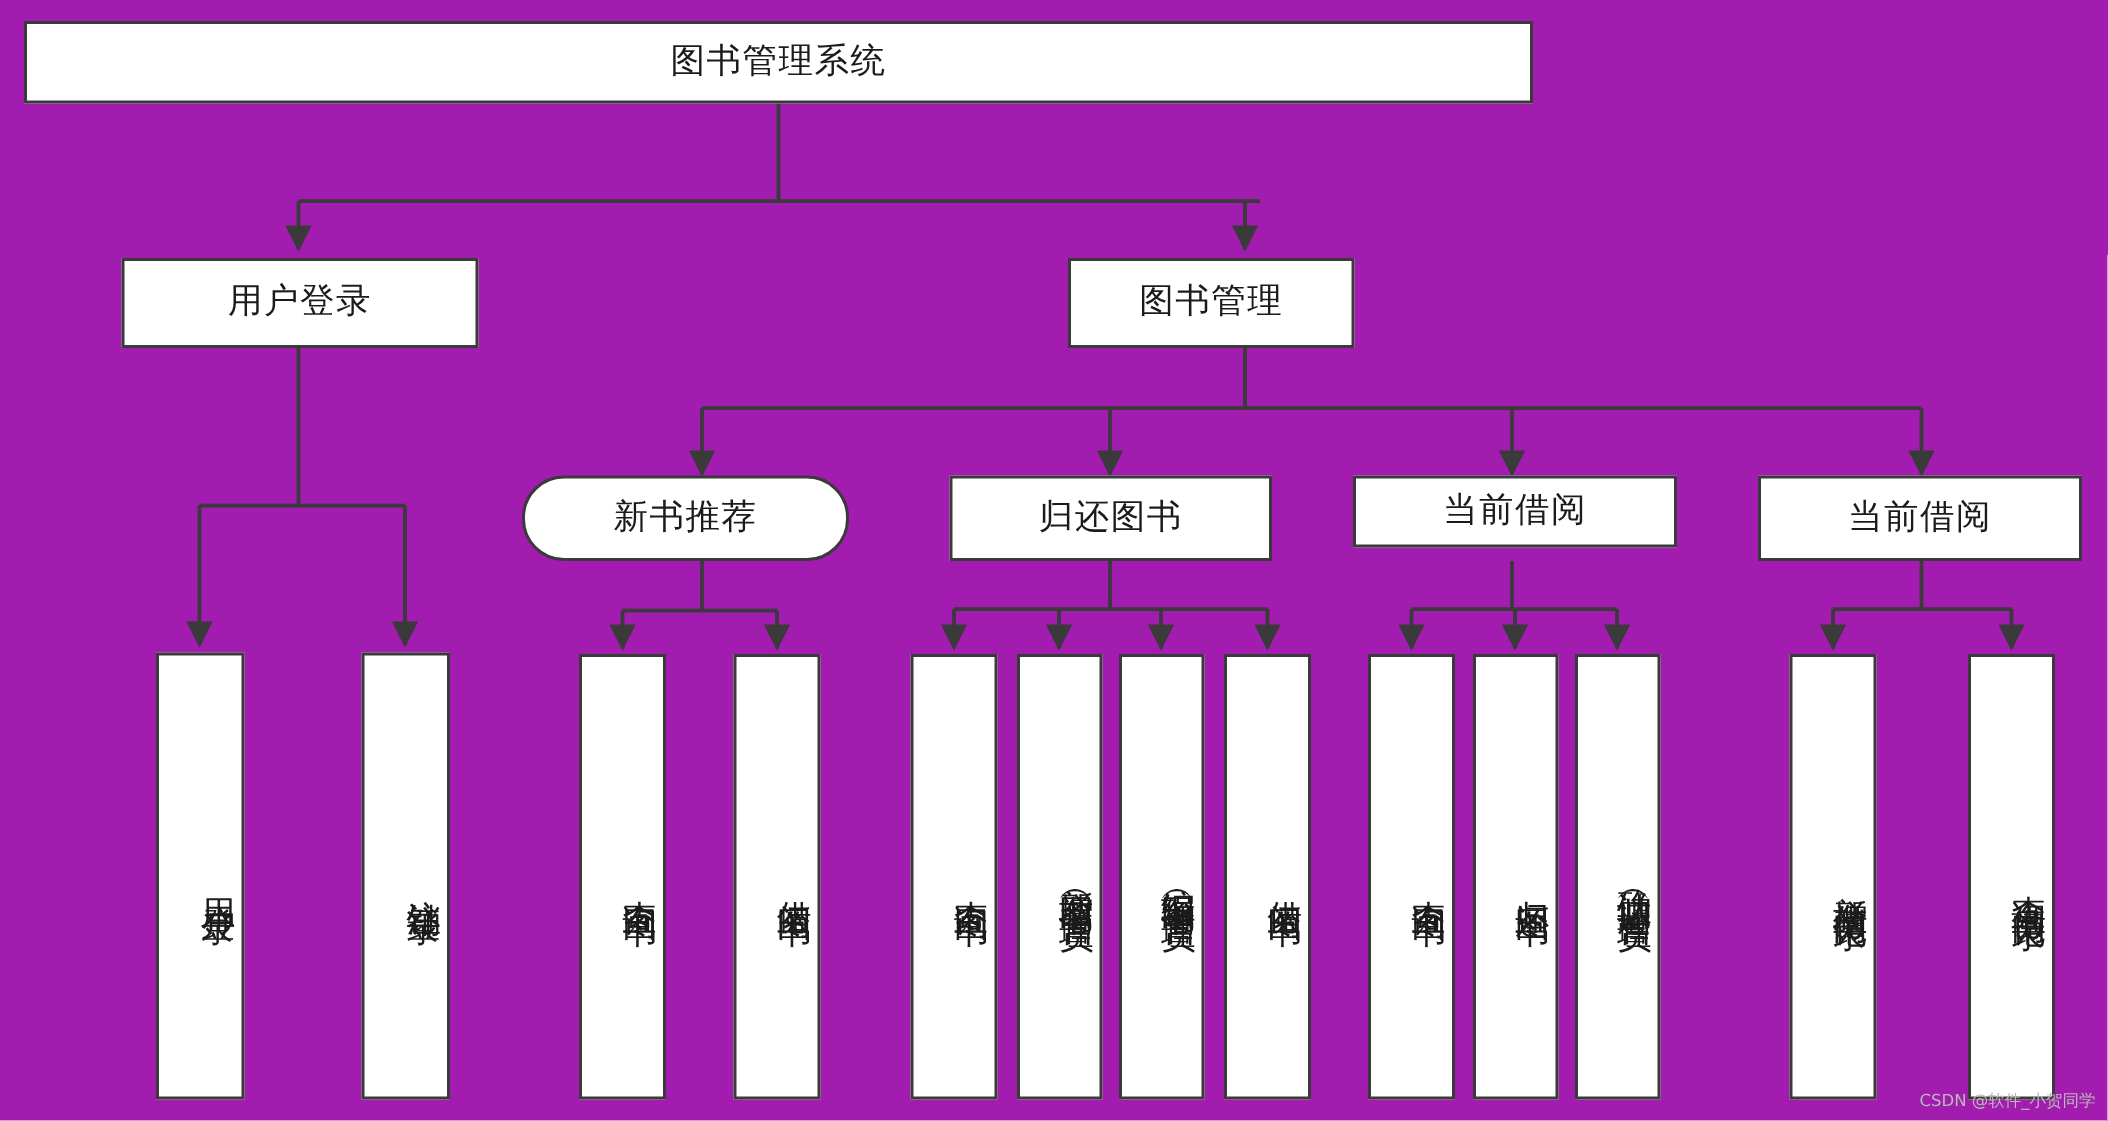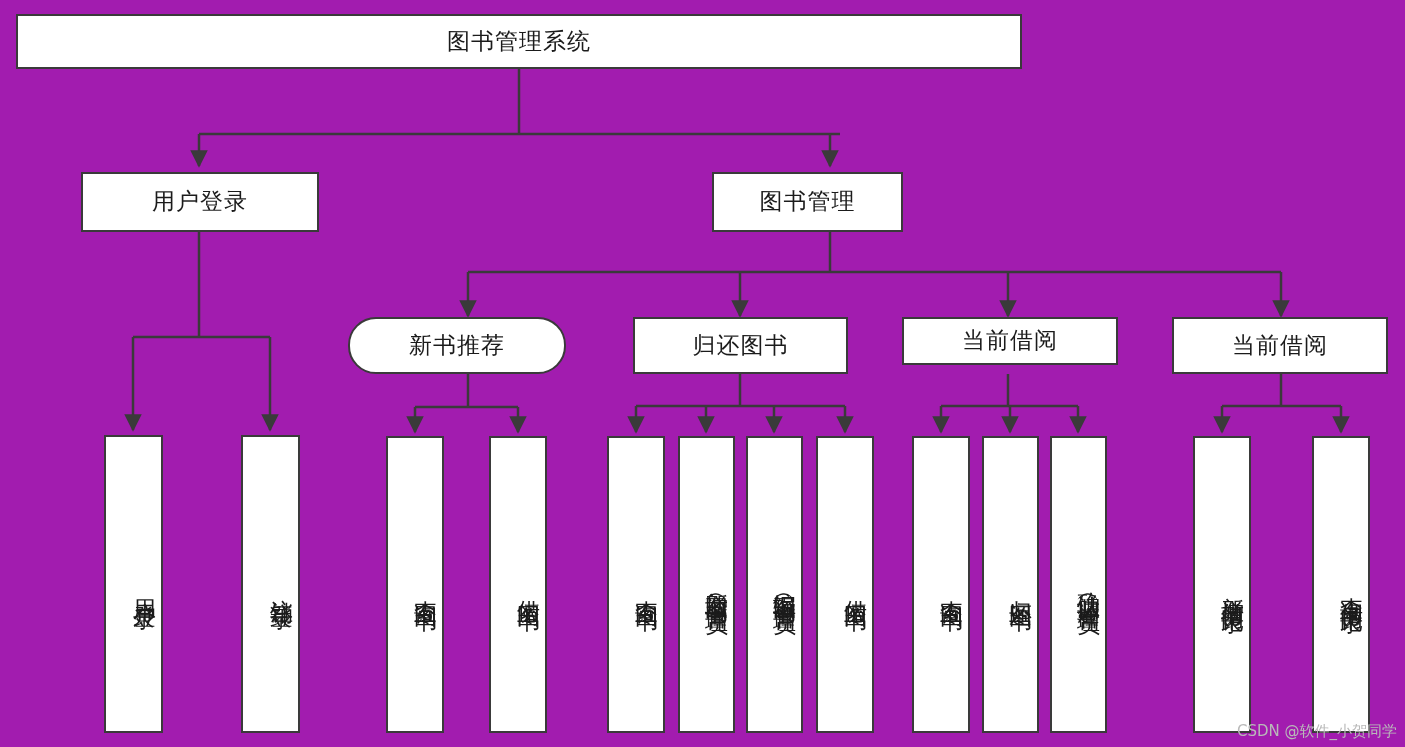--- a/index.html
+++ b/index.html
@@ -52,21 +52,21 @@
   }
   .node.vert .vtext {
     writing-mode: vertical-rl;
     text-orientation: upright;
     white-space: nowrap;
   }
   #watermark {
     position: absolute;
     right: 8px;
     bottom: 6px;
-    font-size: 15px;
+    font-size: 11px;
     color: #b9b9b9;
     z-index: 5;
     white-space: nowrap;
   }
 </style>
 </head>
 <body>
 
 <div id="canvas">
 

